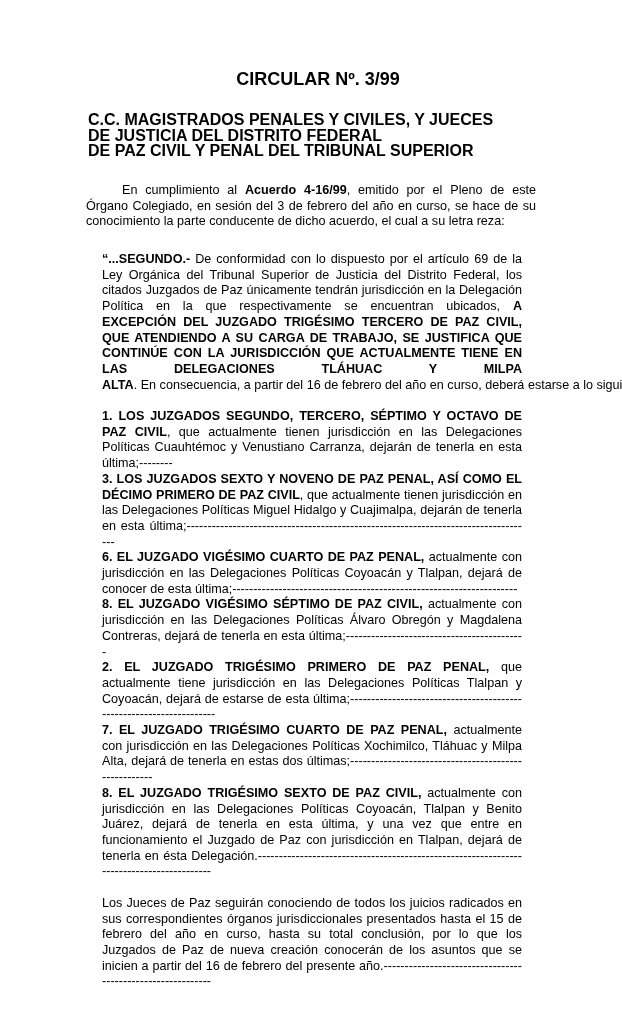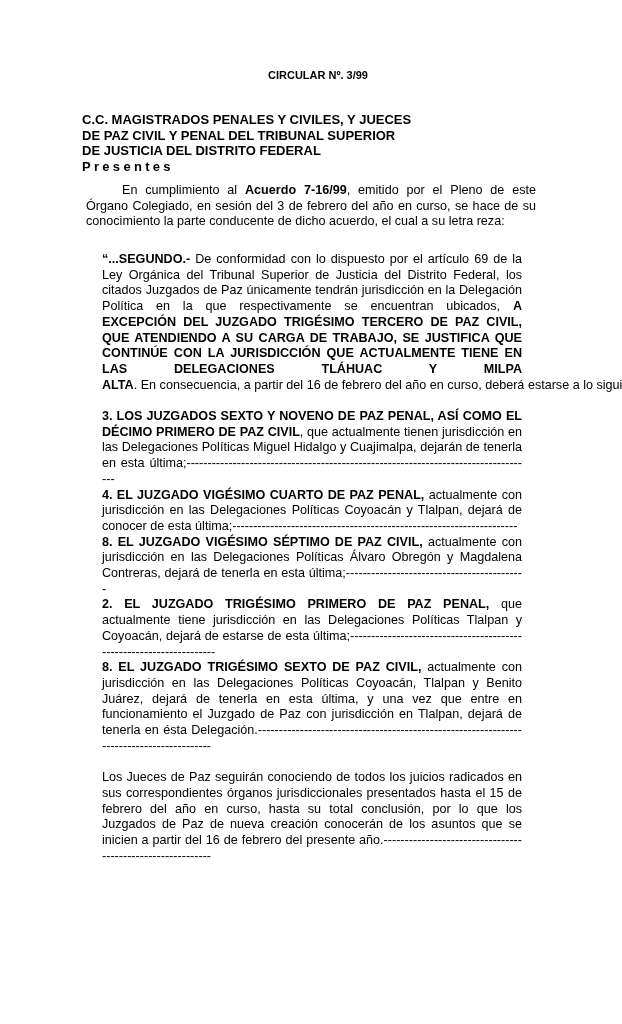--- a/index.html
+++ b/index.html
@@ -1,58 +1,59 @@
 <!DOCTYPE html>
 <html><head>
 <meta charset="utf-8">
 <style>
   html, body { margin: 0; padding: 0; background: #ffffff; }
   body { width: 622px; height: 1024px; position: relative; overflow: hidden;
          font-family: "Liberation Sans", sans-serif; color: #000; font-size: 12.6px; }
   .page { position: absolute; left: 0; top: 0; width: 622px; height: 1024px; }
   .title { position: absolute; top: 69px; left: 0; width: 622px; text-align: center;
-           font-weight: bold; font-size: 11px; padding-left: 14px; box-sizing: border-box; }
-  .addressee { position: absolute; top: 112px; left: 82px; width: 460px; font-weight: bold;
-               line-height: 15.5px; font-size: 13px; }
+           font-weight: bold; font-size: 18px; padding-left: 14px; box-sizing: border-box; }
+  .addressee { position: absolute; top: 112px; left: 88px; width: 460px; font-weight: bold;
+               line-height: 15.5px; font-size: 16px; }
   .addressee .spaced { letter-spacing: 3.3px; }
   .intro { position: absolute; top: 183px; left: 86px; width: 450px; line-height: 15.5px;
            text-align: justify; text-indent: 36px; }
   .quote { position: absolute; top: 252px; left: 102px; width: 420px; line-height: 15.7px;
            text-align: justify; }
   .quote p { margin: 0; }
   .gap { height: 15.7px; }
   b { font-weight: bold; }
   .line { display: block; }
   .dash { white-space: nowrap; overflow: hidden; }
 </style>
 </head>
 <body>
 
 <div class="page">
 
   <div class="title">CIRCULAR Nº.  3/99</div>
 
   <div class="addressee">
     <span class="line">C.C. MAGISTRADOS PENALES Y CIVILES, Y JUECES</span>
+    <span class="line">DE JUSTICIA DEL DISTRITO FEDERAL</span>
     <span class="line">DE PAZ CIVIL Y PENAL DEL TRIBUNAL SUPERIOR</span>
-    <span class="line">DE JUSTICIA DEL DISTRITO FEDERAL</span>
-    <span class="line spaced">Presentes</span>
   </div>
 
-  <div class="intro"><span>En cumplimiento al </span><b>Acuerdo 7-16/99</b><span>, emitido por el Pleno de este Órgano Colegiado, en sesión del 3 de febrero del año en curso, se hace de su conocimiento la parte conducente de dicho acuerdo, el cual a su letra reza:</span></div>
+  <div class="intro"><span>En cumplimiento al </span><b>Acuerdo 4-16/99</b><span>, emitido por el Pleno de este Órgano Colegiado, en sesión del 3 de febrero del año en curso, se hace de su conocimiento la parte conducente de dicho acuerdo, el cual a su letra reza:</span></div>
 
   <div class="quote">
     <p><b>“...SEGUNDO.-</b><span> De conformidad con lo dispuesto por el artículo 69 de la Ley Orgánica del Tribunal Superior de Justicia del Distrito Federal, los citados Juzgados de Paz únicamente tendrán jurisdicción en la Delegación Política en la que respectivamente se encuentran ubicados, </span><b>A EXCEPCIÓN DEL JUZGADO TRIGÉSIMO TERCERO DE PAZ CIVIL, QUE ATENDIENDO A SU CARGA DE TRABAJO, SE JUSTIFICA QUE CONTINÚE  CON LA JURISDICCIÓN QUE ACTUALMENTE TIENE EN LAS DELEGACIONES TLÁHUAC Y MILPA ALTA</b><span class="dash">. En consecuencia, a partir del 16 de febrero del año en curso, deberá estarse a lo siguiente:---------------------------------------------</span></p>
 
     <div class="gap"></div>
 
+    <p><b>1. LOS JUZGADOS SEGUNDO, TERCERO, SÉPTIMO Y OCTAVO DE PAZ CIVIL</b><span>, que actualmente tienen jurisdicción en las Delegaciones Políticas Cuauhtémoc y Venustiano Carranza, dejarán de tenerla en esta última;--------</span></p>
     <p><b>3. LOS JUZGADOS SEXTO Y NOVENO DE PAZ PENAL, ASÍ COMO EL DÉCIMO PRIMERO DE PAZ CIVIL</b><span>, que actualmente tienen jurisdicción en las Delegaciones Políticas Miguel Hidalgo y Cuajimalpa, dejarán de tenerla en esta última;-----------------------------------------------------------------------------------</span></p>
-    <p><b>4. EL JUZGADO VIGÉSIMO CUARTO DE PAZ PENAL,</b><span> actualmente con jurisdicción en las Delegaciones Políticas Coyoacán y Tlalpan, dejará de conocer de esta última;--------------------------------------------------------------------</span></p>
+    <p><b>6. EL JUZGADO VIGÉSIMO CUARTO DE PAZ PENAL,</b><span> actualmente con jurisdicción en las Delegaciones Políticas Coyoacán y Tlalpan, dejará de conocer de esta última;--------------------------------------------------------------------</span></p>
     <p><b>8. EL JUZGADO VIGÉSIMO SÉPTIMO DE PAZ CIVIL,</b><span> actualmente con jurisdicción en las Delegaciones Políticas Álvaro Obregón y Magdalena Contreras, dejará de tenerla en esta última;-------------------------------------------</span></p>
     <p><b>2. EL JUZGADO TRIGÉSIMO PRIMERO DE PAZ PENAL,</b><span> que actualmente tiene jurisdicción en las Delegaciones Políticas Tlalpan y Coyoacán,  dejará de estarse de esta última;--------------------------------------------------------------------</span></p>
+    <p><b>7. EL JUZGADO TRIGÉSIMO CUARTO DE PAZ PENAL,</b><span> actualmente con jurisdicción en las Delegaciones Políticas Xochimilco, Tláhuac y Milpa Alta, dejará de tenerla en estas dos últimas;-----------------------------------------------------</span></p>
     <p><b>8. EL JUZGADO TRIGÉSIMO SEXTO DE PAZ CIVIL,</b><span> actualmente con jurisdicción en las Delegaciones Políticas Coyoacán, Tlalpan y Benito Juárez, dejará de tenerla en esta última, y una vez que entre en funcionamiento el Juzgado de Paz con jurisdicción en Tlalpan, dejará de tenerla en ésta Delegación.-----------------------------------------------------------------------------------------</span></p>
 
     <div class="gap"></div>
 
     <p>Los Jueces de Paz seguirán conociendo de todos los juicios radicados en sus correspondientes órganos jurisdiccionales presentados hasta el 15 de febrero del año en curso, hasta su total conclusión, por lo que los Juzgados de Paz de nueva creación conocerán de los asuntos que se inicien a partir del 16 de febrero del presente año.-----------------------------------------------------------</p>
 
   </div>
 
 </div>
 

